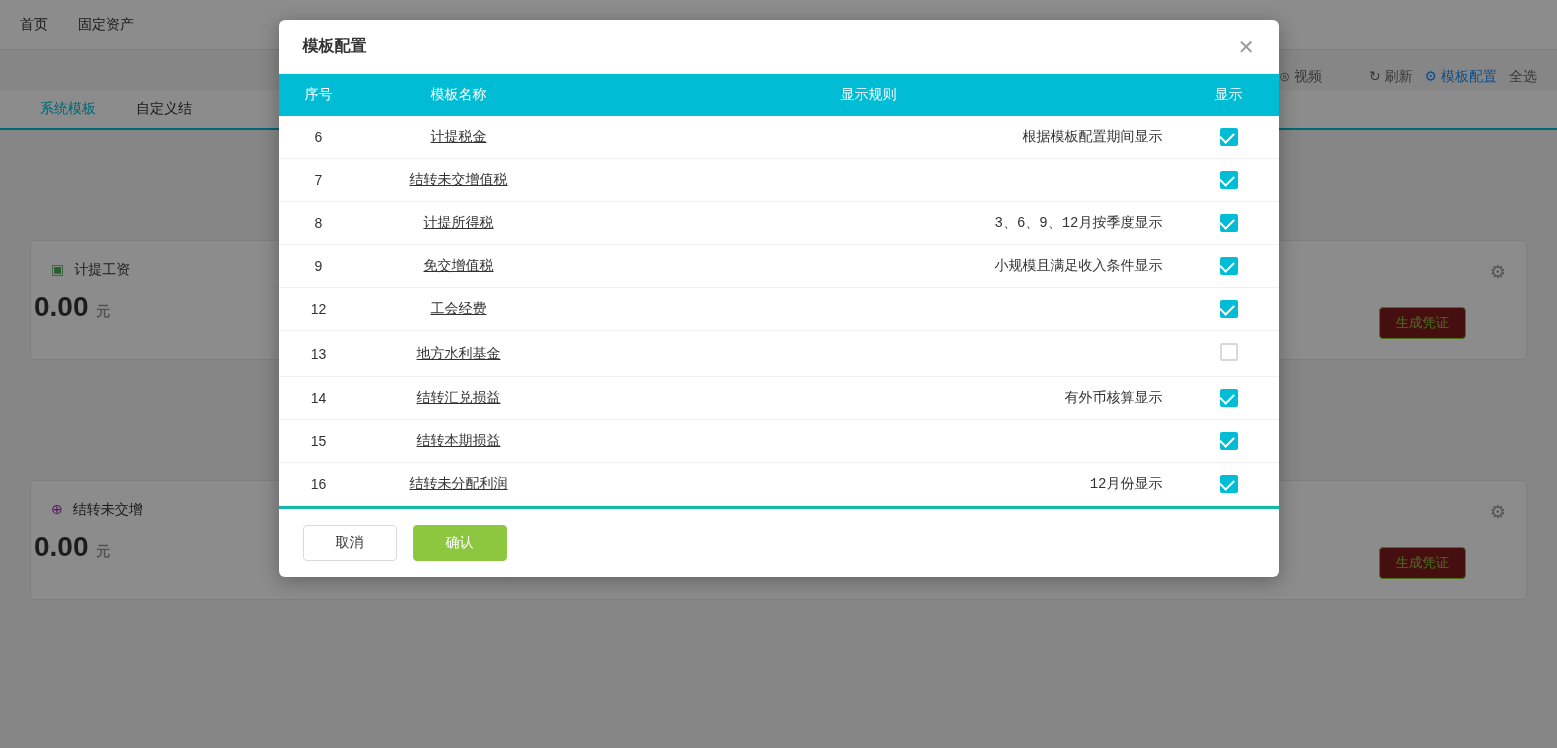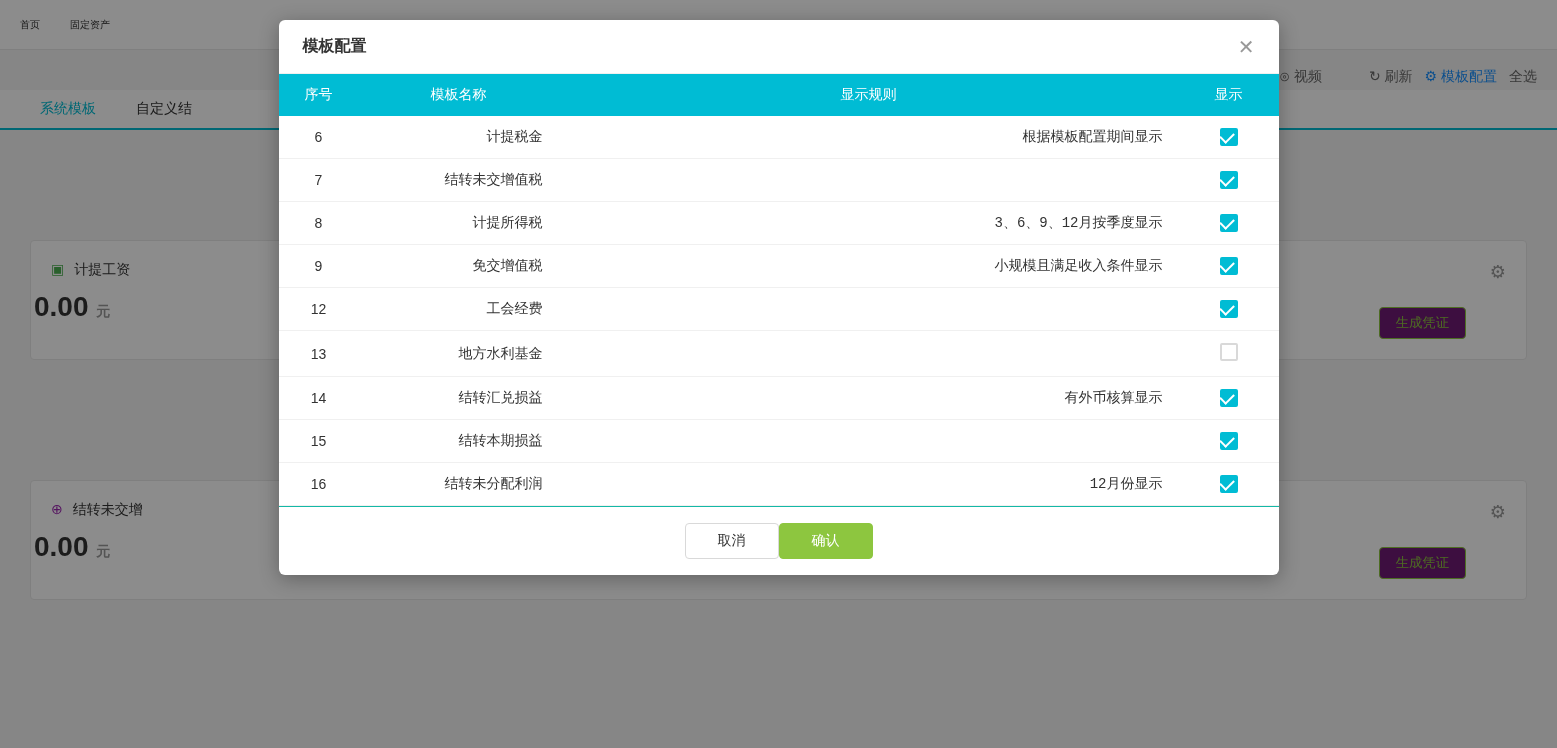--- a/index.html
+++ b/index.html
@@ -30,21 +30,21 @@
       background: #fff;
       display: flex;
       align-items: center;
       padding: 0 20px;
       gap: 30px;
       border-bottom: 1px solid #e8e8e8;
       z-index: 1;
     }
     .nav-item {
       color: #333;
-      font-size: 10px;
+      font-size: 14px;
       cursor: pointer;
     }
 
     
     .toolbar {
       position: absolute;
       top: 50px;
       right: 20px;
       display: flex;
       align-items: center;
@@ -130,21 +130,21 @@
     .card-amount {
       position: absolute;
       top: 50px; left: 3px;
       font-size: 28px;
       font-weight: bold;
       color: #333;
     }
     .card-generate-btn {
       position: absolute;
       right: 60px; bottom: 20px;
-      background: #701a75;
+      background: #7f1d1d;
       border: 1px solid #8dc63f;
       color: #8dc63f;
       padding: 6px 16px;
       border-radius: 4px;
       cursor: pointer;
     }
     .card-gear {
       position: absolute;
       right: 20px; top: 20px;
       color: #999;
@@ -216,21 +216,21 @@
     }
     tbody tr {
       border-bottom: 1px solid #f0f0f0;
     }
     tbody td {
       padding: 12px 16px;
       text-align: center;
       color: #333;
       font-size: 14px;
     }
-    tbody td:nth-child(2) { text-align: right; }
+    tbody td:nth-child(2) { text-align: center; text-decoration: underline; }
     tbody td:nth-child(3) { text-align: right; font-family: Liberation Mono, monospace; }
 
     
     .cb-checked {
       width: 18px;
       height: 18px;
       background: #00bcd4;
       border: 2px solid #00bcd4;
       border-radius: 2px;
       display: inline-flex;
@@ -253,24 +253,23 @@
       background: #fff;
       border: 2px solid #d9d9d9;
       border-radius: 2px;
       display: inline-flex;
       cursor: pointer;
     }
 
     
     .modal-footer {
       display: flex;
-      justify-content: center;
-      gap: 0;
+      gap: 16px;
       padding: 16px 24px;
-      border-top: 1px solid #14b8a6;
+      border-top: 3px solid #14b8a6;
     }
     .btn-cancel {
       background: #fff;
       border: 1px solid #d9d9d9;
       color: #333;
       padding: 8px 32px;
       border-radius: 4px;
       cursor: pointer;
       font-size: 14px;
     }

